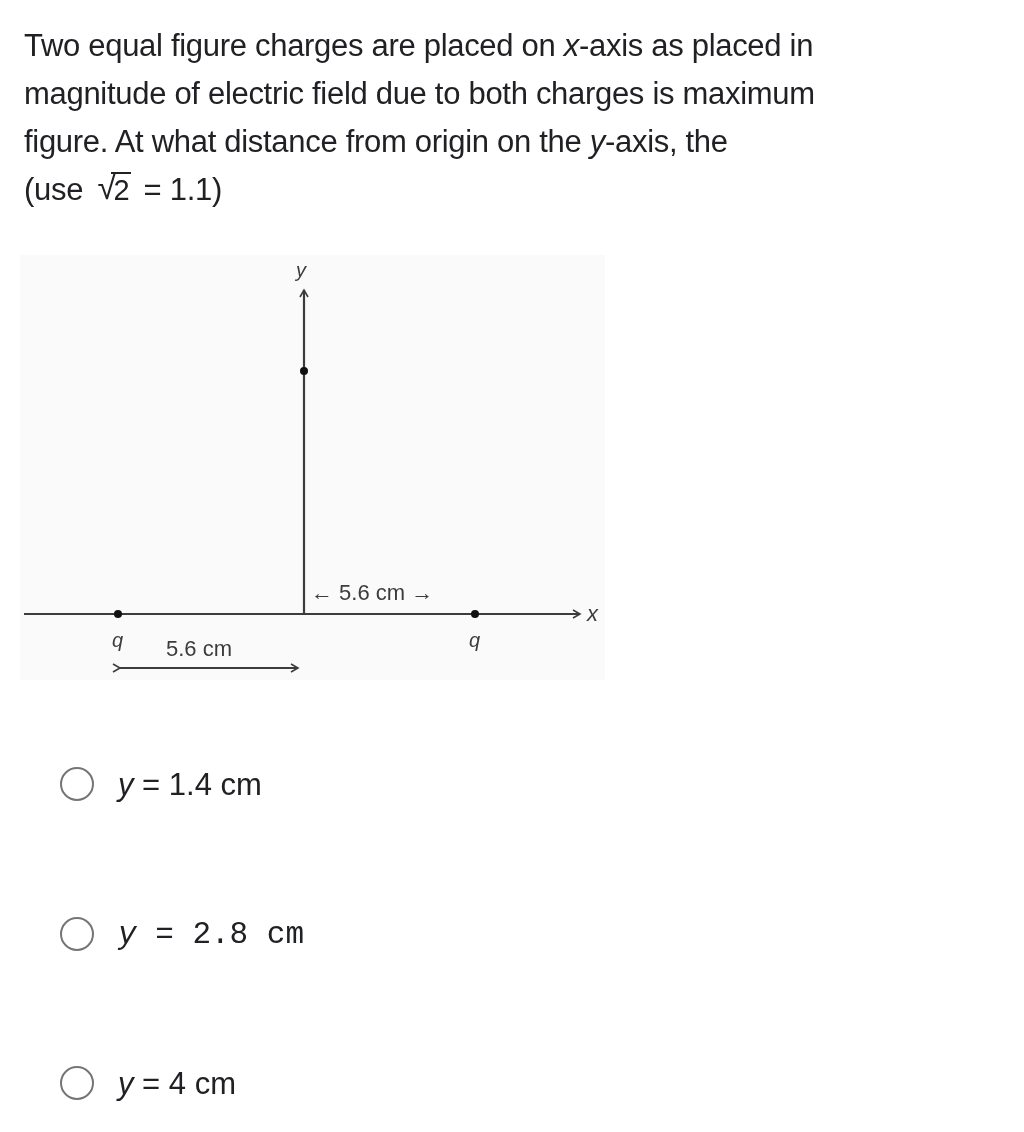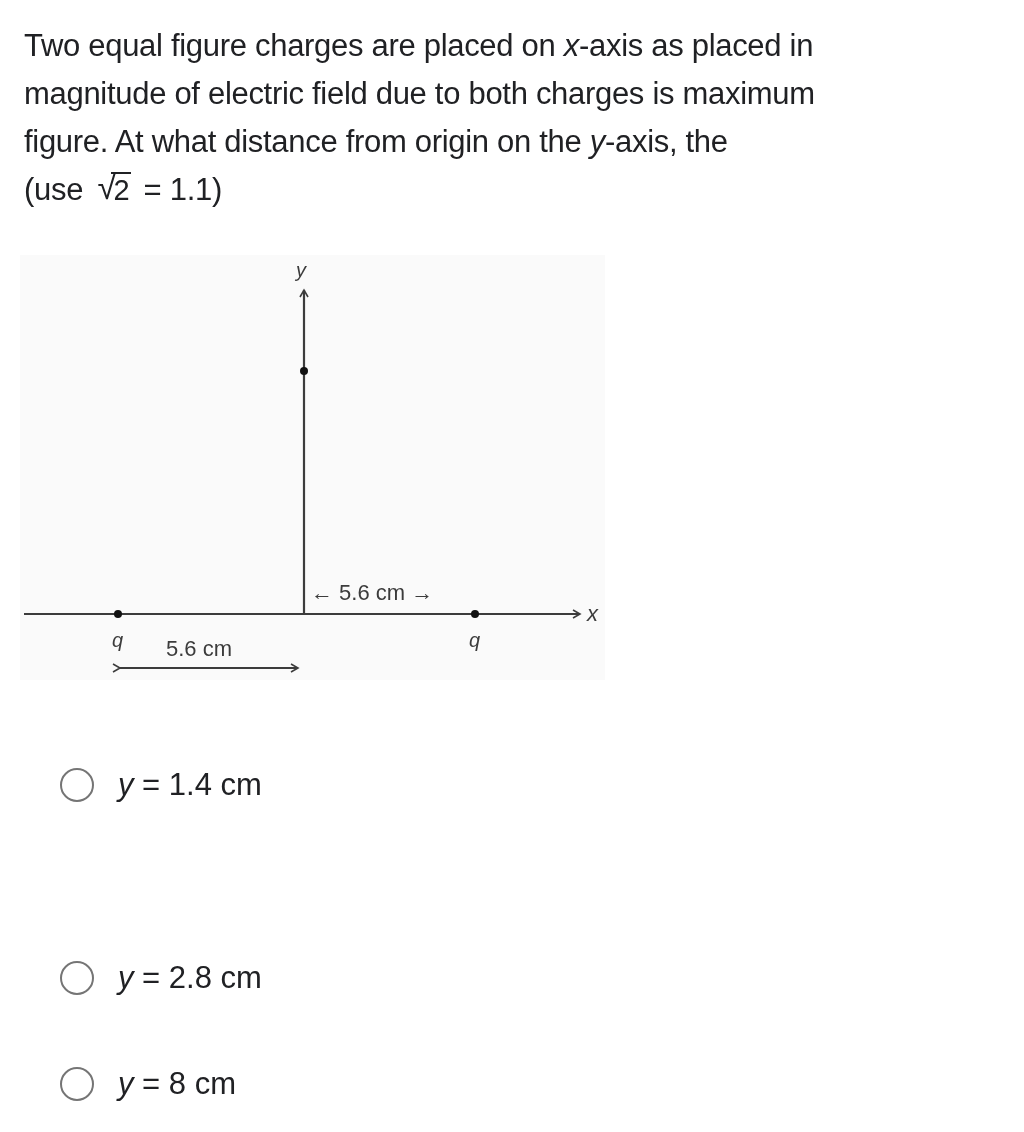--- a/index.html
+++ b/index.html
@@ -6,21 +6,21 @@
   body { width:1024px; height:1132px; position:relative; overflow:hidden;
          font-family:"Liberation Sans", sans-serif; color:#202124; }
   .question { position:absolute; left:24px; top:22px; width:980px;
               font-size:31px; line-height:48px; letter-spacing:-0.3px; }
   .question i { font-style:italic; }
   .sqrt { display:inline-block; position:relative; padding-left:14px; margin:0 4px 0 6px; }
   .sqrt .rad { position:absolute; left:0; top:4px; font-size:34px; line-height:34px; }
   .sqrt .over { border-top:2px solid #202124; padding:0 2px; font-size:29px; }
   .figure { position:absolute; left:20px; top:255px; width:585px; height:425px; background:#fafafa; }
   .figure svg { position:absolute; left:0; top:0; }
-  .option { position:absolute; left:60px; display:flex; align-items:center; cursor:pointer; }
+  .option { position:absolute; left:60px; display:flex; cursor:pointer; }
   .radio { width:34px; height:34px; border-radius:50%; border:2.5px solid #757575; box-sizing:border-box; background:#fff; }
   .opt-label { margin-left:24px; font-size:31px; color:#202124; }
   .opt-var { font-style:italic; }
 </style>
 </head>
 <body>
 
 <div class="question">
   <div><span>Two equal figure charges are placed on </span><i>x</i><span>-axis as placed in</span></div>
   <div>magnitude of electric field due to both charges is maximum</div>
@@ -54,21 +54,21 @@
     <text x="146" y="401" font-family="Liberation Sans, sans-serif" font-size="22" fill="#3c3c3c">5.6 cm</text>
     <text x="291" y="345" font-family="Liberation Sans, sans-serif" font-size="22" fill="#3c3c3c">← 5.6 cm →</text>
   </svg>
 </div>
 
 <div class="option" style="top:767px;">
   <div class="radio"></div>
   <div class="opt-label"><span class="opt-var">y</span><span> = 1.4 cm</span></div>
 </div>
 
-<div class="option" style="top:960px;">
+<div class="option" style="top:917px;font-family:Liberation Mono, monospace;">
   <div class="radio"></div>
   <div class="opt-label"><span class="opt-var">y</span><span> = 2.8 cm</span></div>
 </div>
 
 <div class="option" style="top:1066px;">
   <div class="radio"></div>
-  <div class="opt-label"><span class="opt-var">y</span><span> = 8 cm</span></div>
+  <div class="opt-label"><span class="opt-var">y</span><span> = 4 cm</span></div>
 </div>
 
 </body></html>

